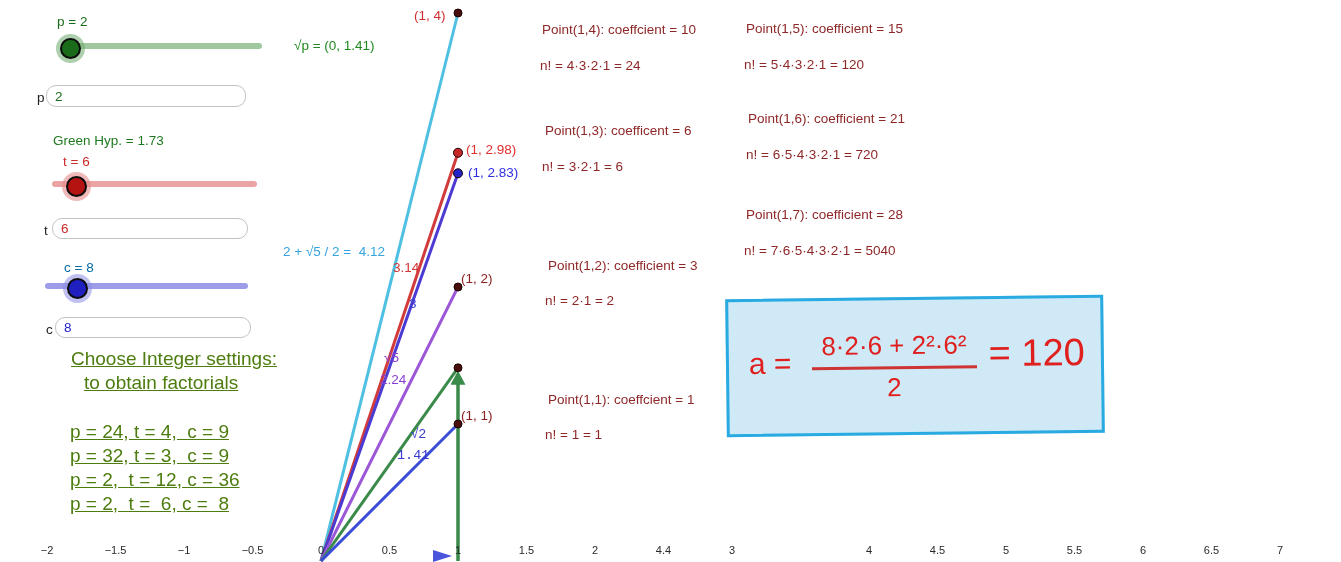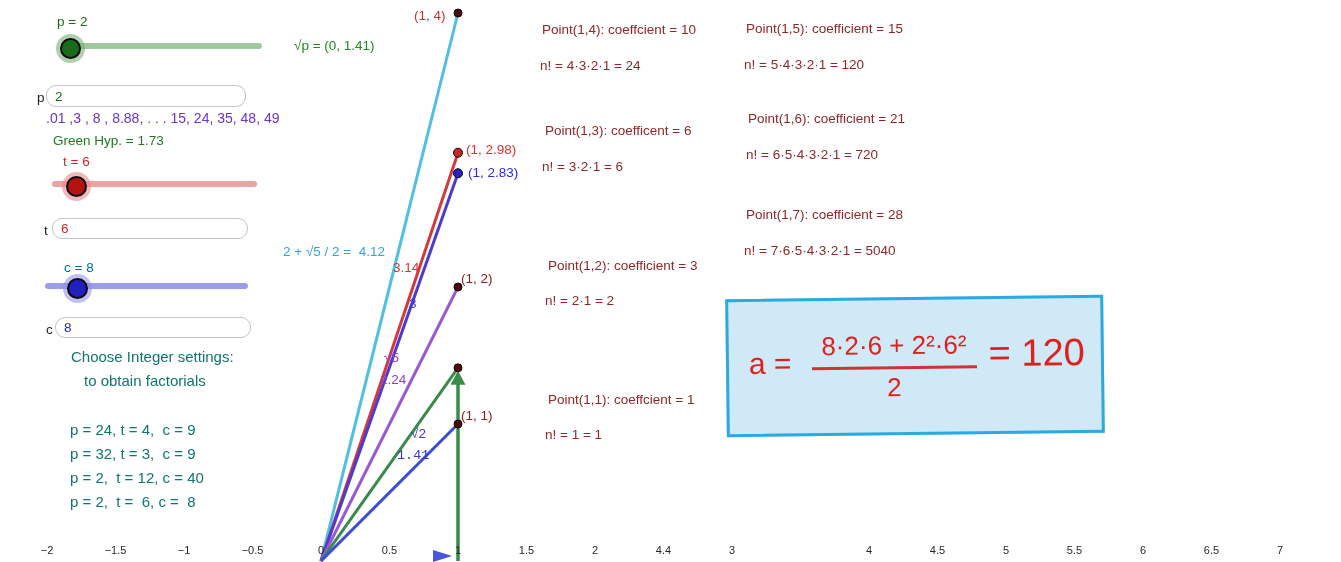--- a/index.html
+++ b/index.html
@@ -16,21 +16,21 @@
   .ibox{position:absolute;background:#fff;border:1.5px solid #c3c3c3;border-radius:10px;
         font-size:13.5px;padding:0 0 0 8px;outline:none;
         font-family:"Liberation Sans", sans-serif;}
   .i-label{position:absolute;font-size:13.5px;color:#222;}
   
   .an{position:absolute;font-size:13.5px;color:#8e2727;white-space:pre;text-align:center;}
   
   .glabel{position:absolute;font-size:13.5px;white-space:pre;}
   .tick{position:absolute;font-size:11px;color:#2a2a2a;transform:translateX(-50%);}
   
-  .rednote{position:absolute;font-size:15px;color:#0f766e;white-space:pre;}
+  .rednote{position:absolute;font-size:19px;color:#4d7c0f;white-space:pre;text-decoration:underline;}
   
   #formula-box{
     position:absolute;left:726px;top:297px;width:352px;height:132px;
     border:3px solid #29abe2;background:#cfe9f6;transform:rotate(-0.7deg);
     display:flex;align-items:center;padding-left:20px;
   }
   .fb-lhs{font-size:30px;color:#e01f1f;margin-top:-8px;}
   .fb-frac{margin-left:20px;text-align:center;}
   .fb-num{font-size:26px;color:#e01f1f;padding:0 10px 5px 10px;border-bottom:3.5px solid #cf3434;white-space:pre;}
   .fb-den{font-size:26px;color:#e01f1f;padding-top:3px;}
@@ -42,42 +42,41 @@
 
 <div id="stage">
 
   <div class="s-label" style="left:57px;top:14px;color:#1a6c1a">p = 2</div>
   <div class="s-track" style="left:62px;top:43px;width:200px;background:#9fc89f"></div>
   <div class="s-knob" style="left:60px;top:38px;background:#1a6c1a;box-shadow:0 0 0 4px rgba(110,170,110,0.55)"></div>
 
   <div class="i-label" style="left:37px;top:90px">p</div>
   <input class="ibox" style="left: 46px; top: 85px; width: 190px; height: 20px; color: rgb(26, 108, 26);" value="2">
 
-  <div class="abs" style="left:46px;top:110px;font-size:14px;color:#6a35cf">.01 ,3 , 8 , 8.88, . . . 15, 24, 35, 48, 49</div>
   <div class="abs" style="left:53px;top:133px;font-size:13.5px;color:#1f7a1f">Green Hyp. = 1.73</div>
 
   <div class="s-label" style="left:63px;top:154px;color:#cd2828">t = 6</div>
   <div class="s-track" style="left:52px;top:181px;width:205px;background:#eba3a3"></div>
   <div class="s-knob" style="left:66px;top:176px;background:#b51212;box-shadow:0 0 0 4px rgba(230,140,140,0.6)"></div>
 
   <div class="i-label" style="left:44px;top:223px">t</div>
   <input class="ibox" style="left: 52px; top: 218px; width: 186px; height: 19px; color: rgb(205, 40, 40);" value="6">
 
   <div class="s-label" style="left:64px;top:260px;color:#0369a1">c = 8</div>
   <div class="s-track" style="left:45px;top:283px;width:203px;background:#9c9ce8"></div>
   <div class="s-knob" style="left:67px;top:278px;background:#2020c0;box-shadow:0 0 0 4px rgba(140,140,230,0.55)"></div>
 
   <div class="i-label" style="left:46px;top:322px">c</div>
   <input class="ibox" style="left: 55px; top: 317px; width: 186px; height: 19px; color: rgb(35, 35, 204);" value="8">
 
   <div class="rednote" style="left:71px;top:348px">Choose Integer settings:</div>
   <div class="rednote" style="left:84px;top:372px">to obtain factorials</div>
   <div class="rednote" style="left:70px;top:421px">p = 24, t = 4,  c = 9</div>
   <div class="rednote" style="left:70px;top:445px">p = 32, t = 3,  c = 9</div>
-  <div class="rednote" style="left:70px;top:469px">p = 2,  t = 12, c = 40</div>
+  <div class="rednote" style="left:70px;top:469px">p = 2,  t = 12, c = 36</div>
   <div class="rednote" style="left:70px;top:493px">p = 2,  t =  6, c =  8</div>
 
   <svg id="graph-svg" width="1341" height="562">
     <defs>
       <marker id="ah" markerUnits="userSpaceOnUse" markerWidth="15" markerHeight="15" refX="10" refY="7.5" orient="auto">
         <path d="M0,0 L14,7.5 L0,15 z" fill="#3a8a4a"></path>
       </marker>
     </defs>
   <line x1="321" y1="561" x2="458" y2="13" stroke="#4fc0e2" stroke-width="3"></line>
       <line x1="321" y1="561" x2="458" y2="152.74" stroke="#d23b3b" stroke-width="3"></line>

